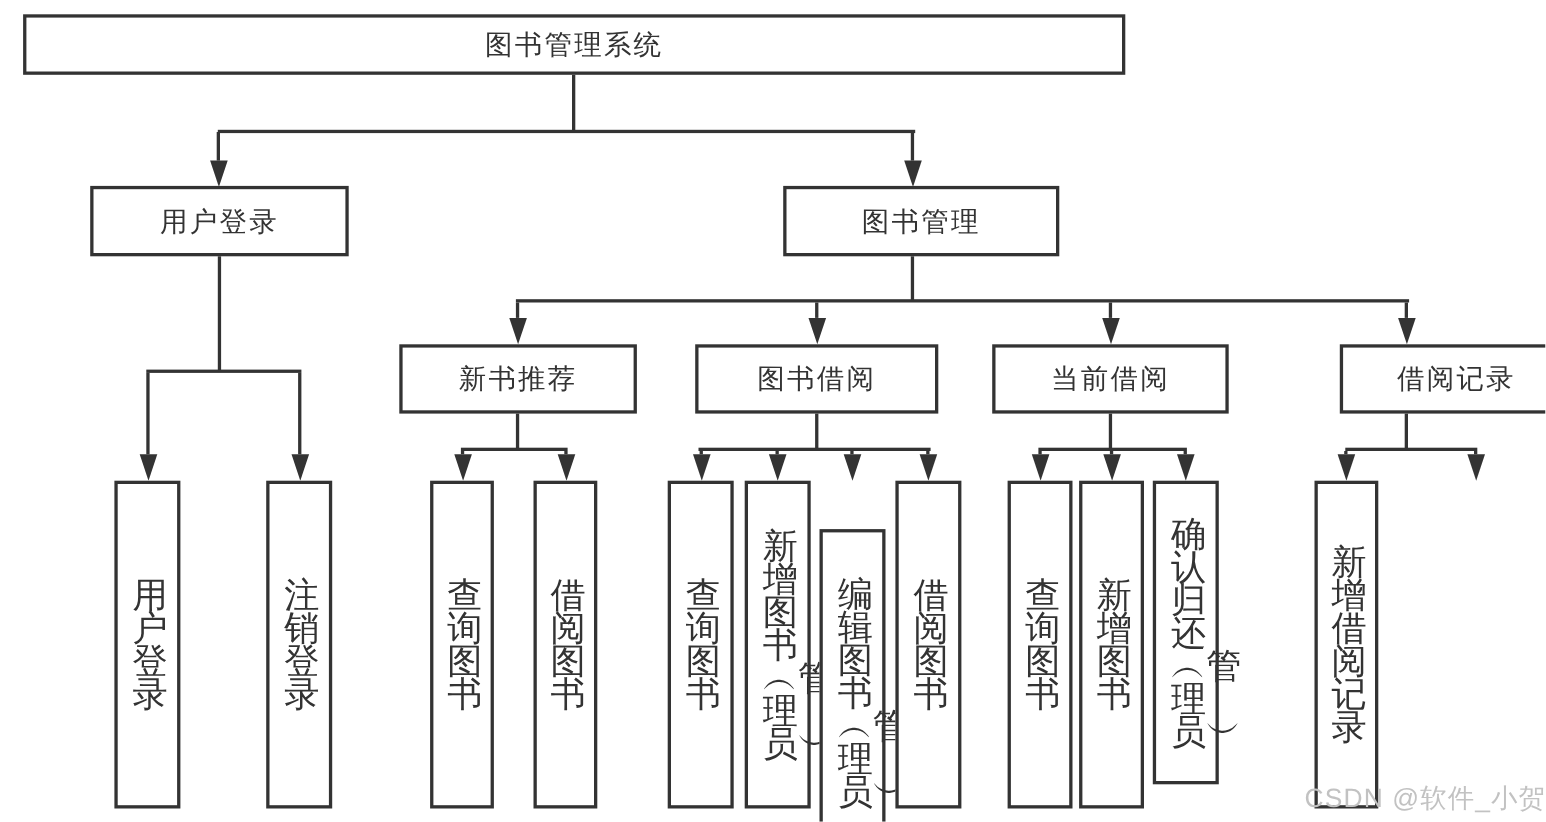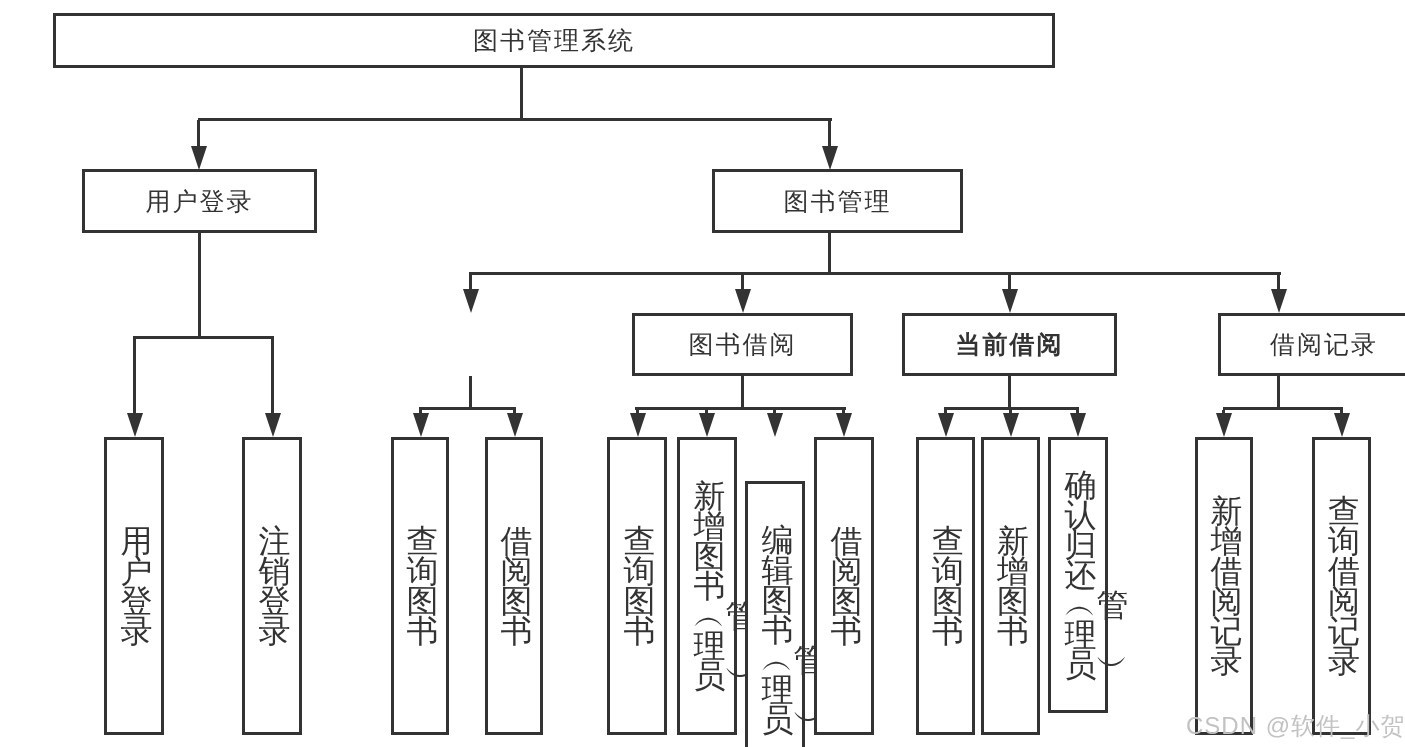--- a/index.html
+++ b/index.html
@@ -65,21 +65,21 @@
     color: var(--watermark);
     white-space: nowrap;
     z-index: 5;
   }
 </style>
 </head>
 <body>
 
 <div id="diagram">
 
-  <div class="box" style="left:21px; top:13px; width:1002px; height:55px;margin-left:32px;">
+  <div class="box" style="left:21px; top:13px; width:1002px; height:55px;">
     <span class="h-label">图书管理系统</span>
   </div>
 
   <div class="vline" style="left:520px; top:68px; height:52px;"></div>
   <div class="hline" style="left:198px; top:118px; width:634px;"></div>
   <div class="arrow" style="left:197px; top:120px; height:26px;"></div>
   <div class="arrow" style="left:828px; top:120px; height:26px;"></div>
 
   <div class="box" style="left:82px; top:169px; width:235px; height:64px;">
     <span class="h-label">用户登录</span>
@@ -93,24 +93,27 @@
   <div class="arrow" style="left:133px; top:339px; height:74px;"></div>
   <div class="arrow" style="left:271px; top:339px; height:74px;"></div>
 
   <div class="vline" style="left:828px; top:233px; height:41px;"></div>
   <div class="hline" style="left:469px; top:272px; width:812px;"></div>
   <div class="arrow" style="left:469px; top:275px; height:14px;"></div>
   <div class="arrow" style="left:741px; top:275px; height:14px;"></div>
   <div class="arrow" style="left:1008px; top:275px; height:14px;"></div>
   <div class="arrow" style="left:1277px; top:275px; height:14px;"></div>
 
+  <div class="box" style="left:363px; top:313px; width:216px; height:63px;">
+    <span class="h-label">新书推荐</span>
+  </div>
   <div class="box" style="left:632px; top:313px; width:221px; height:63px;">
     <span class="h-label">图书借阅</span>
   </div>
-  <div class="box" style="left:902px; top:313px; width:215px; height:63px;font-weight:bold;">
+  <div class="box" style="left:902px; top:313px; width:215px; height:63px;">
     <span class="h-label">当前借阅</span>
   </div>
   <div class="box" style="left:1173px; top:313px; width:212px; height:63px;margin-left:45px;">
     <span class="h-label">借阅记录</span>
   </div>
 
   <div class="vline" style="left:469px; top:376px; height:33px;"></div>
   <div class="hline" style="left:419px; top:407px; width:97px;"></div>
   <div class="arrow" style="left:419px; top:410px; height:3px;"></div>
   <div class="arrow" style="left:513px; top:410px; height:3px;"></div>
@@ -166,19 +169,16 @@
   <div class="box" style="left:981px; top:437px; width:59px; height:298px;">
     <span class="v-label">新增图书</span>
   </div>
   <div class="box" style="left:1048px; top:437px; width:60px; height:276px;">
     <span class="v-label">确认归还︵管理员︶</span>
   </div>
 
   <div class="box" style="left:1195px; top:437px; width:58px; height:298px;">
     <span class="v-label">新增借阅记录</span>
   </div>
-  <div class="box" style="left:1312px; top:437px; width:59px; height:298px;">
-    <span class="v-label">查询借阅记录</span>
-  </div>
 
   <div class="watermark">CSDN @软件_小贺同学</div>
 
 </div>
 
 </body></html>

